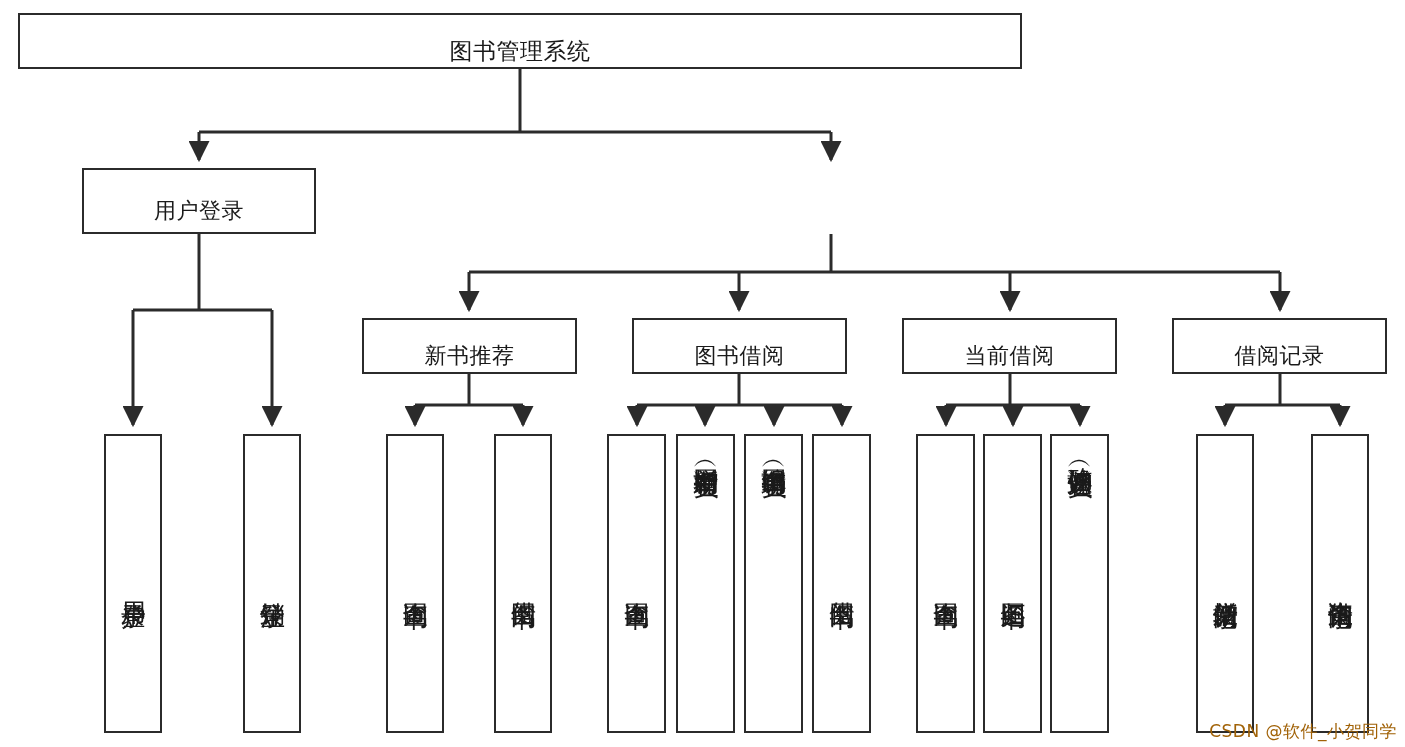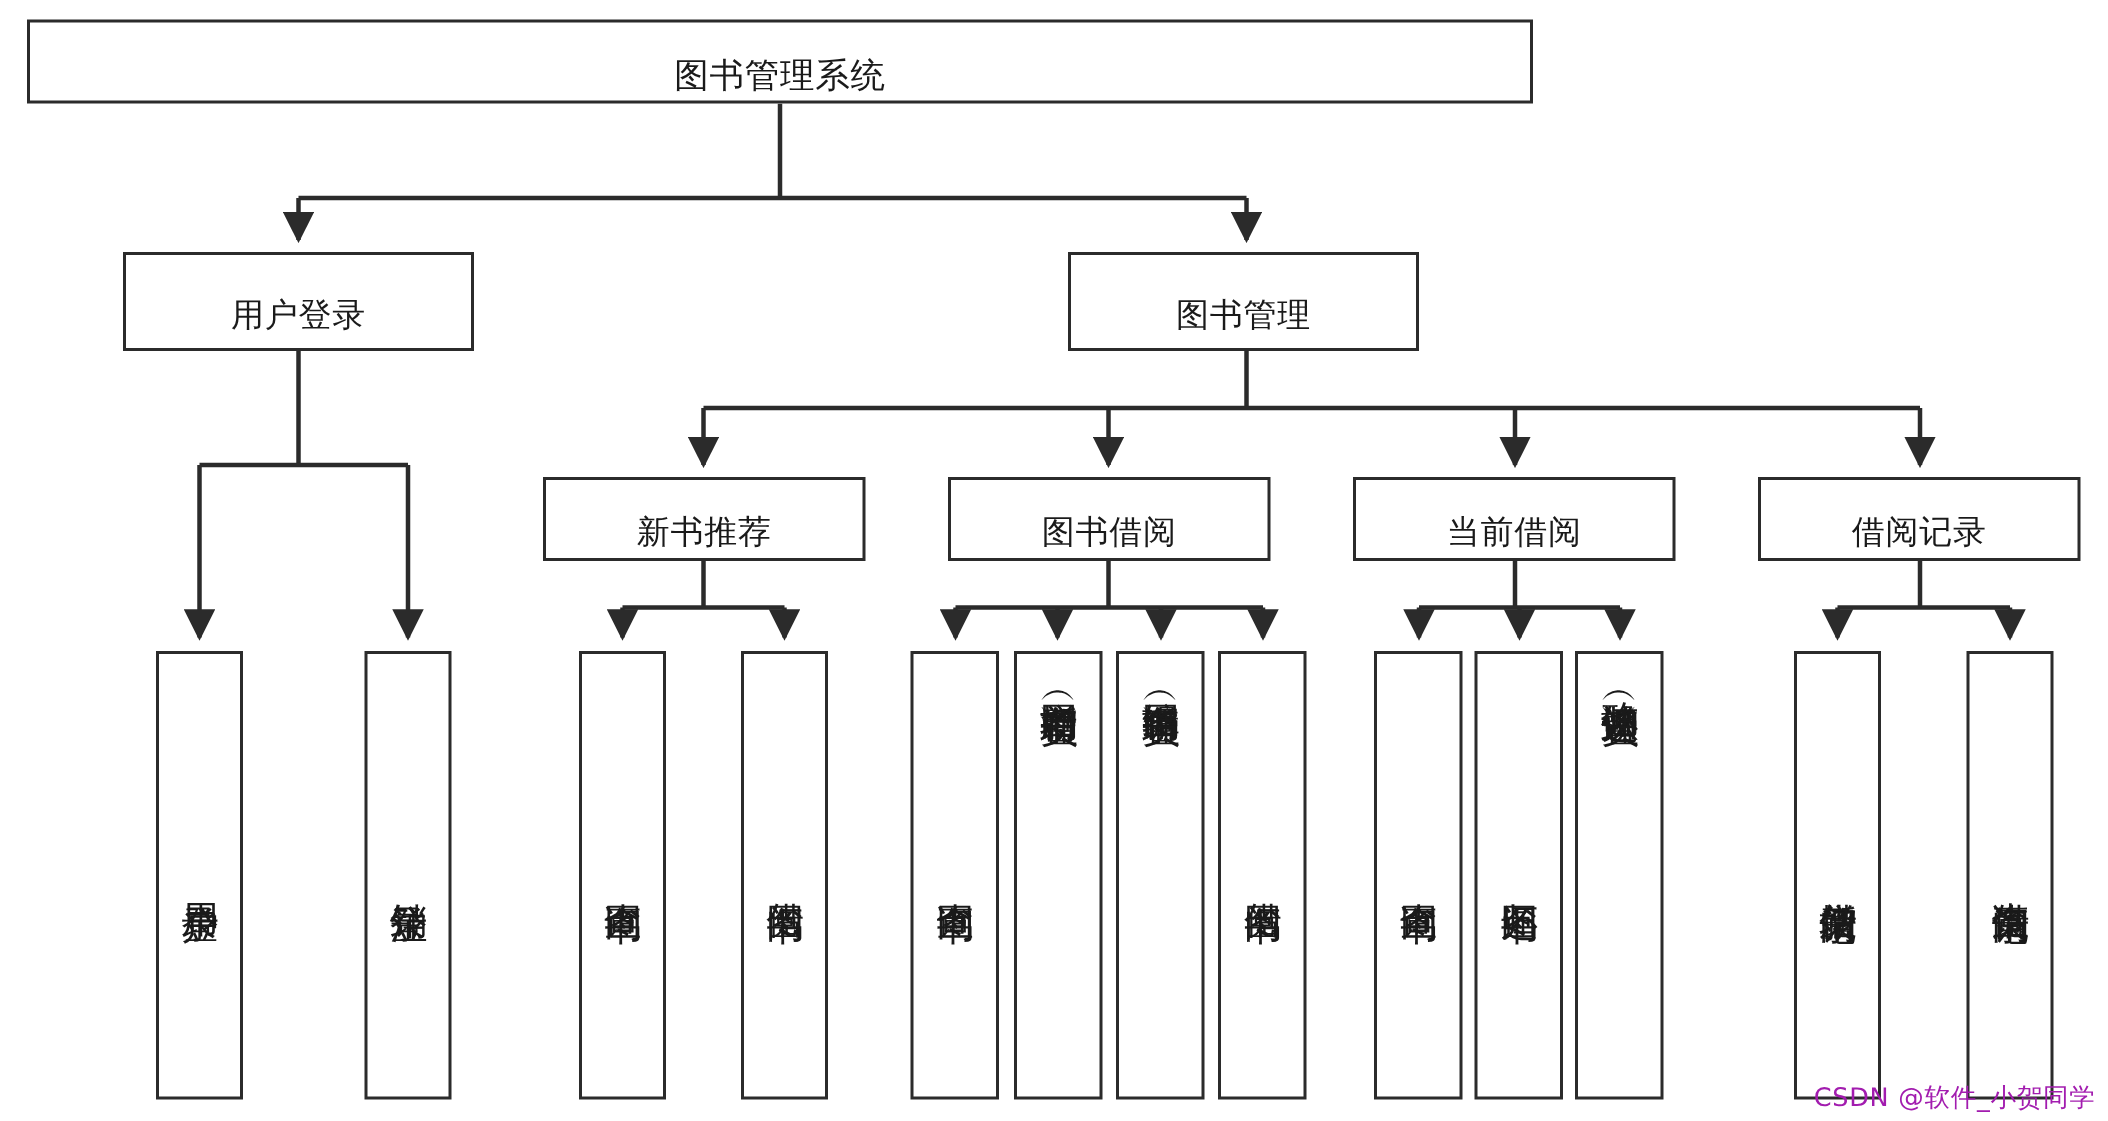--- a/index.html
+++ b/index.html
@@ -64,21 +64,21 @@
   }
   .node.vertical.midtext {
     align-items: center;
     padding-top: 0;
   }
   #watermark {
     position: absolute;
     right: 8px;
     bottom: 4px;
     font-size: 17px;
-    color: #a21caf;
+    color: #a16207;
     letter-spacing: 0.5px;
     z-index: 5;
     white-space: nowrap;
   }
 </style>
 </head>
 <body>
 
 <div id="diagram-root">
 
@@ -132,23 +132,20 @@
     </g>
   </svg>
 
   <div class="node root horizontal" style="left:18px; top:13px; width:1004px; height:56px;">
     <span class="node-label">图书管理系统</span>
   </div>
 
   <div class="node horizontal" style="left:82px; top:168px; width:234px; height:66px;">
     <span class="node-label">用户登录</span>
   </div>
-  <div class="node horizontal" style="left:712px; top:168px; width:234px; height:66px;">
-    <span class="node-label">图书管理</span>
-  </div>
 
   <div class="node horizontal" style="left:362px; top:318px; width:215px; height:56px;">
     <span class="node-label">新书推荐</span>
   </div>
   <div class="node horizontal" style="left:632px; top:318px; width:215px; height:56px;">
     <span class="node-label">图书借阅</span>
   </div>
   <div class="node horizontal" style="left:1172px; top:318px; width:215px; height:56px;">
     <span class="node-label">借阅记录</span>
   </div>

